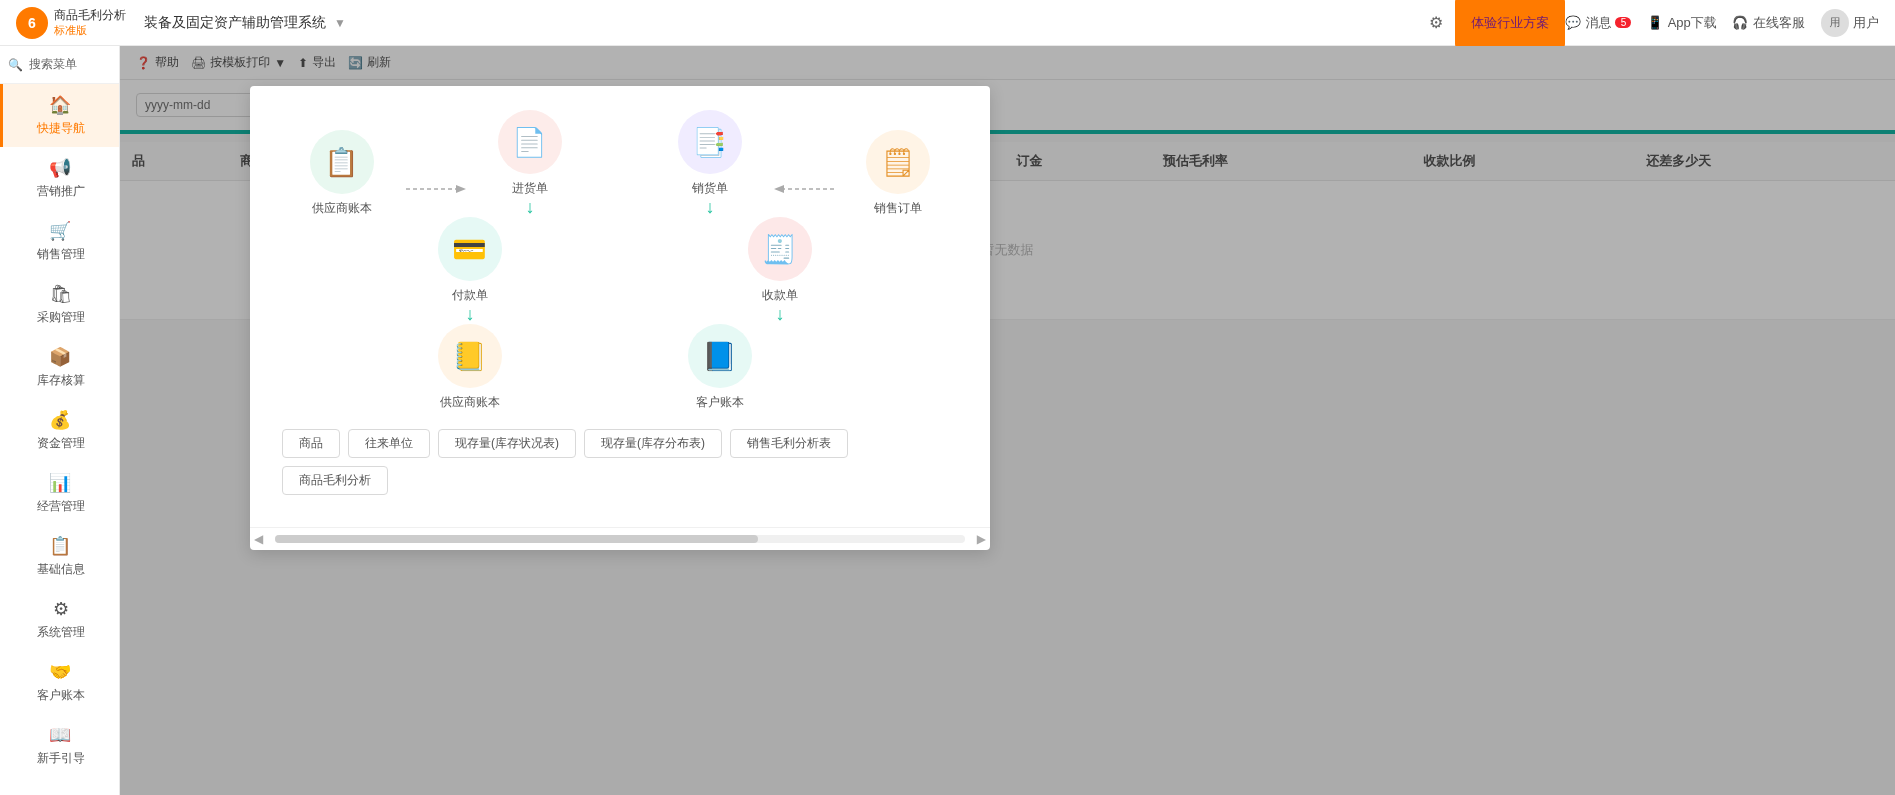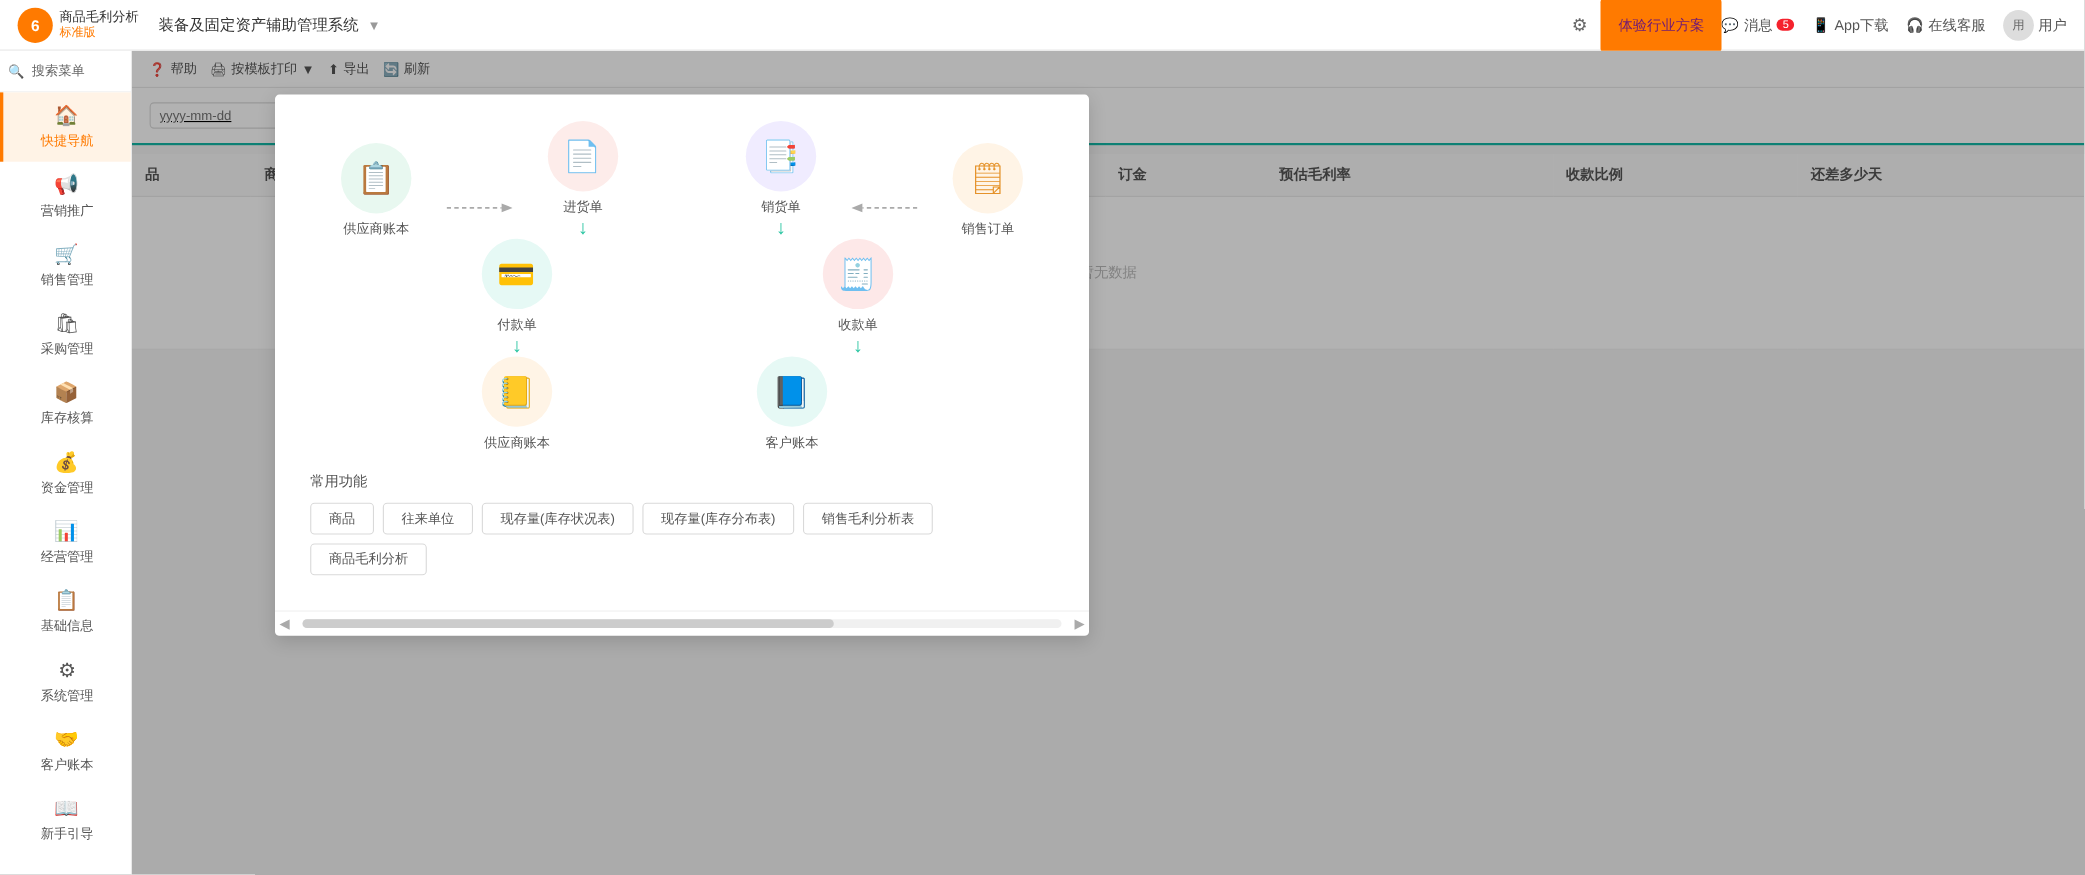--- a/index.html
+++ b/index.html
@@ -191,23 +191,22 @@
       color: #555; cursor: pointer; font-size: 12px;
     }
 
     
     .filter-area {
       background: #fff;
       padding: 10px 16px;
       display: flex;
       align-items: center;
       gap: 23px;
-      border-bottom: 2px solid #14b8a6;
+      border-bottom: 4px solid #14b8a6;
       flex-wrap: wrap;
-      text-decoration: underline;
     }
     .filter-input {
       border: 1px solid #d9d9d9;
       border-radius: 4px;
       padding: 4px 8px;
       font-size: 12px;
       width: 160px;
       color: #bbb;
     }
     .calendar-icon { color: #aaa; }
@@ -645,21 +644,20 @@
               <div class="flow-node">
                 <div class="flow-circle teal">
                   <span style="font-size:28px; color:#26c4a0;">📘</span>
                 </div>
                 <span class="flow-node-label">客户账本</span>
               </div>
             </div>
           </div>
 
           <div class="common-funcs" style="margin-top:18px;">
-            <div class="common-funcs-title">常用功能</div>
             <div class="func-btns">
               <button class="func-btn">商品</button>
               <button class="func-btn">往来单位</button>
               <button class="func-btn">现存量(库存状况表)</button>
               <button class="func-btn">现存量(库存分布表)</button>
               <button class="func-btn">销售毛利分析表</button>
               <button class="func-btn">商品毛利分析</button>
             </div>
           </div>
         </div>

